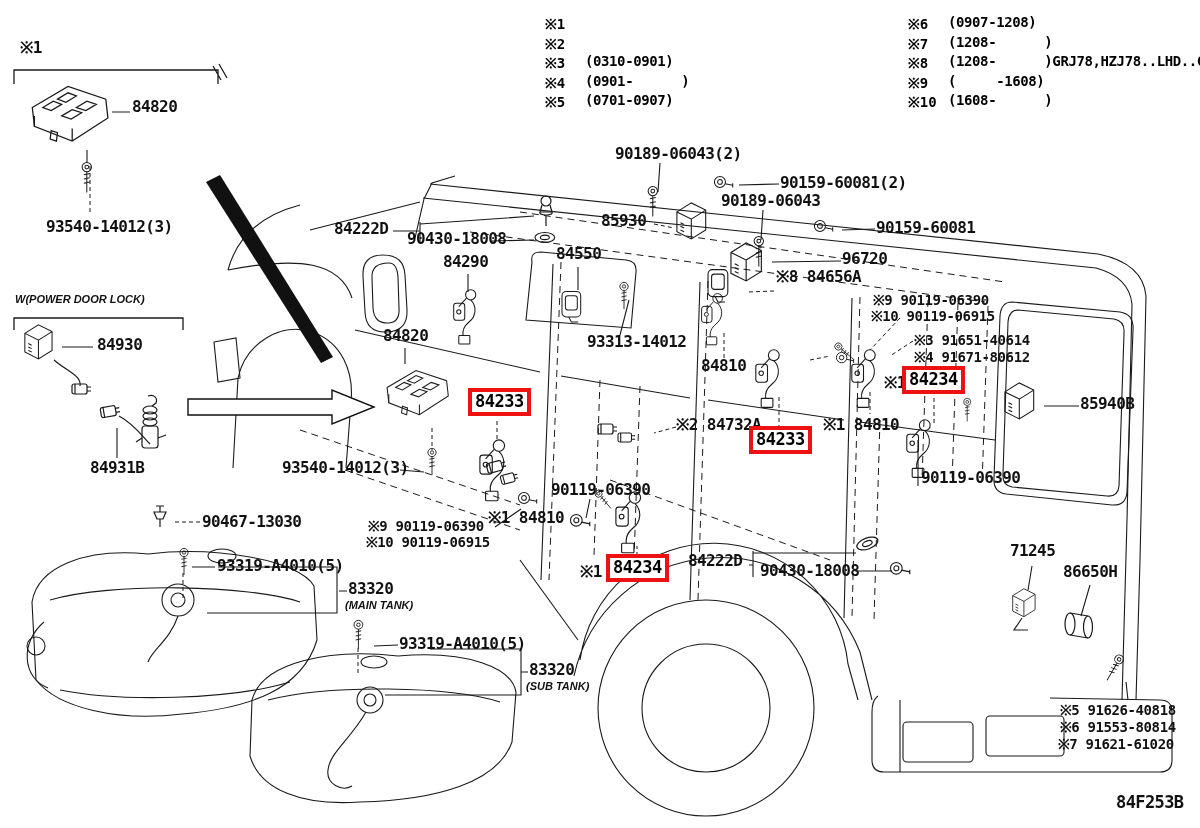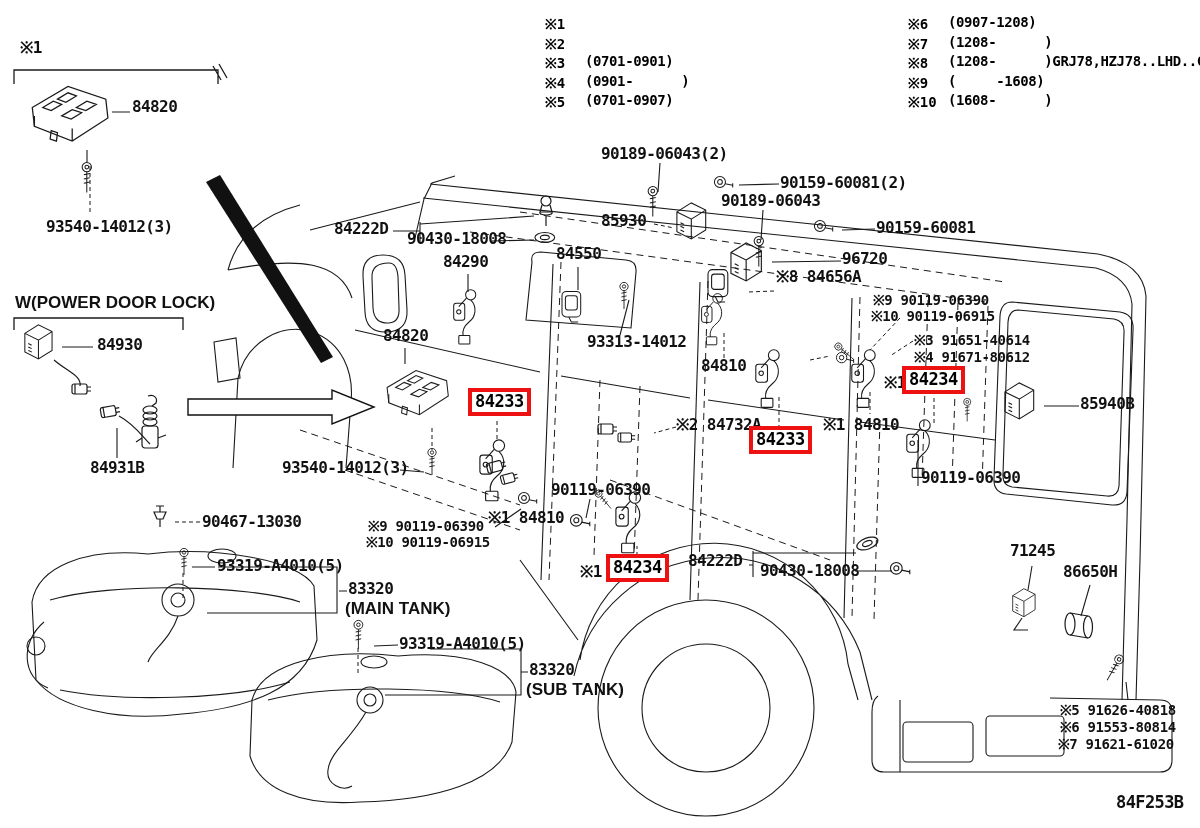--- a/index.html
+++ b/index.html
@@ -2,21 +2,21 @@
 <html><head>
 <meta charset="utf-8">
 <style>
   html,body{margin:0;padding:0;background:#fff;}
   #stage{position:relative;width:1200px;height:828px;background:#ffffff;outline:1px solid #000;overflow:hidden;
          font-family:"DejaVu Sans Mono",monospace;}
   svg{position:absolute;left:0;top:0;}
   .lbl{position:absolute;font:bold 16px "DejaVu Sans Mono",monospace;letter-spacing:-0.6px;color:#111;
        white-space:pre;line-height:1.05;z-index:2;}
   .lg{font-size:14px;letter-spacing:-0.4px;}
-  .sans{font-family:"Liberation Sans",sans-serif;font-size:17px;letter-spacing:0;}
+  .sans{font-family:"Liberation Sans",sans-serif;font-size:11px;letter-spacing:0;font-style:italic;}
   .legend{position:absolute;z-index:2;}
   .legend-row{display:flex;height:19.5px;align-items:flex-start;}
   .lm{display:inline-block;width:40px;font:bold 14px "DejaVu Sans Mono",monospace;}
   .lt{font:bold 14px "DejaVu Sans Mono",monospace;letter-spacing:-0.4px;white-space:pre;}
   .redbox{position:absolute;border:4px solid #ee1111;background:#fff;padding:0 3px;z-index:3;
           font:bold 17px "DejaVu Sans Mono",monospace;letter-spacing:-0.5px;color:#000;line-height:1.15;}
   .code{font-size:17px;}
 </style>
 </head>
 <body>
@@ -211,21 +211,21 @@
 
 <div class="legend" style="left:545px;top:14px">
   <div class="legend-row">
         <span class="lm">※1</span>
       </div>
   <div class="legend-row">
         <span class="lm">※2</span>
       </div>
   <div class="legend-row">
         <span class="lm">※3</span>
-        <span class="lt">(0701-0901)</span>
+        <span class="lt">(0310-0901)</span>
       </div>
   <div class="legend-row">
         <span class="lm">※4</span>
         <span class="lt">(0901-      )</span>
       </div>
   <div class="legend-row">
         <span class="lm">※5</span>
         <span class="lt">(0701-0907)</span>
       </div>
 </div>
@@ -252,21 +252,21 @@
       </div>
 </div>
 
 <div class="lbl" style="left:20px;top:40px">※1</div>
 <div class="lbl" style="left:132px;top:99px">84820</div>
 <div class="lbl" style="left:46px;top:219px">93540-14012(3)</div>
 <div class="lbl sans" style="left:15px;top:294px">W(POWER DOOR LOCK)</div>
 <div class="lbl" style="left:97px;top:337px">84930</div>
 <div class="lbl" style="left:90px;top:460px">84931B</div>
 
-<div class="lbl" style="left:601px;top:146px">90189-06043(2)</div>
+<div class="lbl" style="left:615px;top:146px">90189-06043(2)</div>
 <div class="lbl" style="left:780px;top:175px">90159-60081(2)</div>
 <div class="lbl" style="left:601px;top:213px">85930</div>
 <div class="lbl" style="left:721px;top:193px">90189-06043</div>
 <div class="lbl" style="left:876px;top:220px">90159-60081</div>
 <div class="lbl" style="left:842px;top:251px">96720</div>
 <div class="lbl" style="left:776px;top:269px">※8 84656A</div>
 <div class="lbl lg" style="left:873px;top:293px">※9 90119-06390</div>
 <div class="lbl lg" style="left:871px;top:309px">※10 90119-06915</div>
 <div class="lbl lg" style="left:914px;top:333px">※3 91651-40614</div>
 <div class="lbl lg" style="left:914px;top:350px">※4 91671-80612</div>

